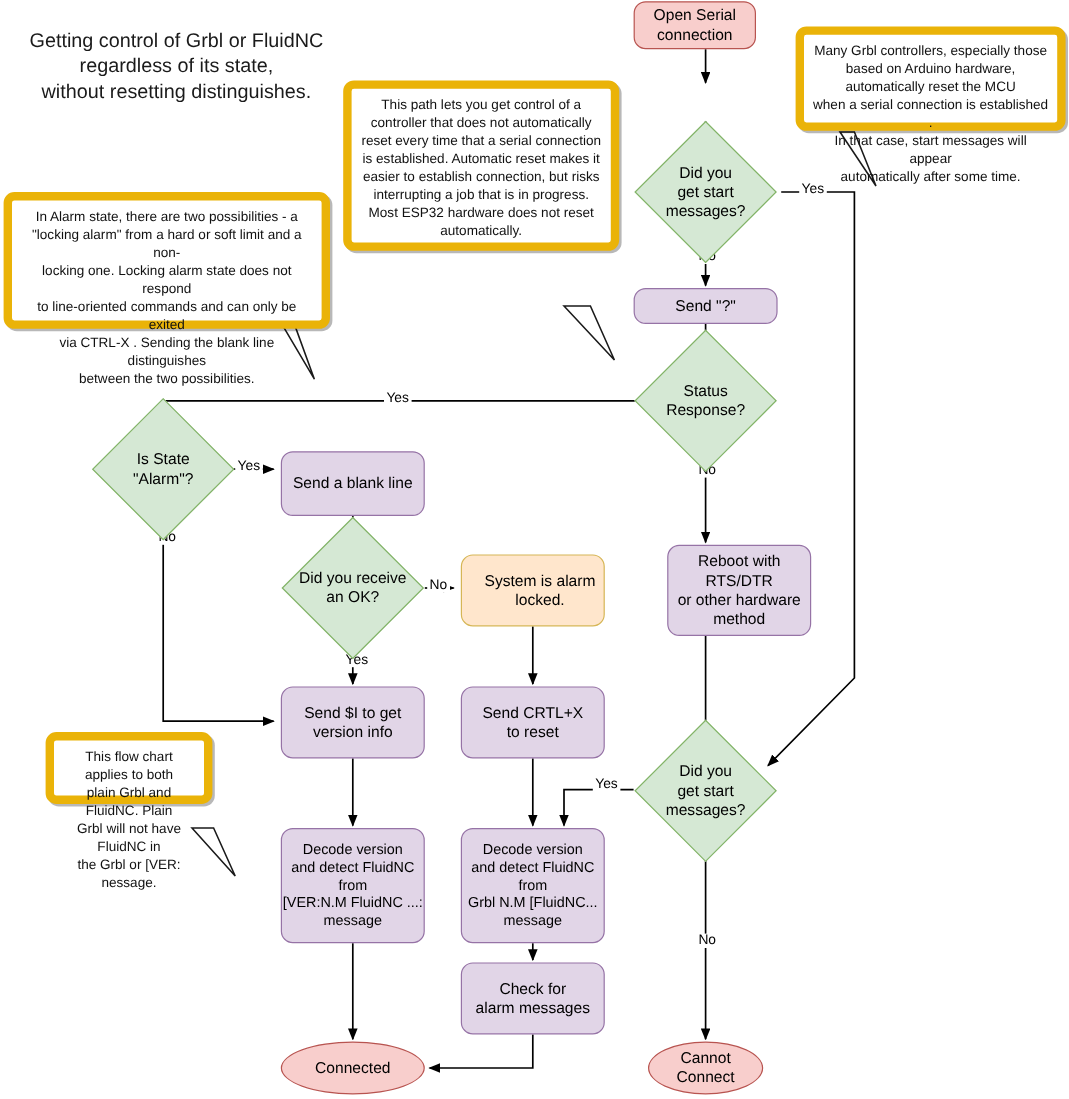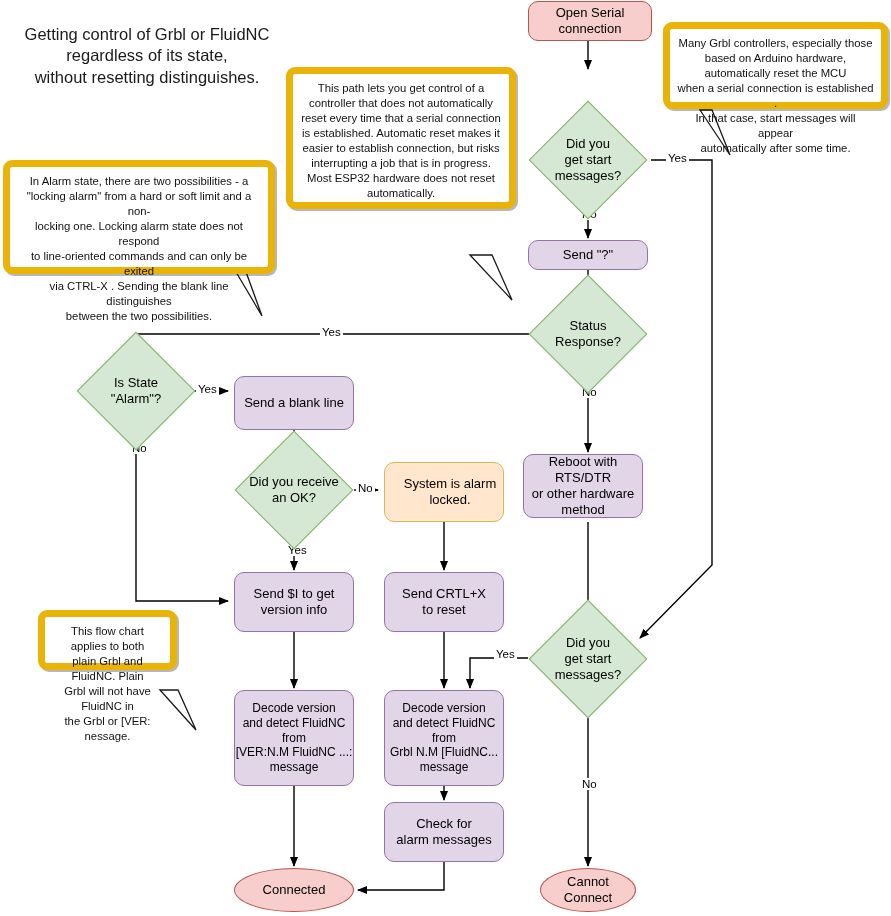--- a/index.html
+++ b/index.html
@@ -101,21 +101,21 @@
   <div class="edgelabel" style="left:666px;top:152px;">Yes</div>
   <div class="edgelabel" style="left:580px;top:386px;">No</div>
   <div class="edgelabel" style="left:320px;top:326px;">Yes</div>
   <div class="edgelabel" style="left:580px;top:778px;">No</div>
   <div class="edgelabel" style="left:494px;top:648px;">Yes</div>
   <div class="edgelabel" style="left:196px;top:383px;">Yes</div>
   <div class="edgelabel" style="left:130px;top:442px;">No</div>
   <div class="edgelabel" style="left:356px;top:482px;">No</div>
   <div class="edgelabel" style="left:286px;top:544px;">Yes</div>
 
-  <div class="node start" style="left:528px;top:1px;width:124px;height:40px;justify-content:flex-end;">
+  <div class="node start" style="left:528px;top:1px;width:102px;height:40px;justify-content:flex-end;">
     <span class="lbl">Open Serial
 connection</span>
   </div>
 
 
   <div class="dec" style="left:529px;top:118px;width:118px;height:84px;">
     <div class="shape" style="left:17px;top:0px;width:84px;height:84px;"></div>
     <div class="txt">Did you
 get start
 messages?</div>
@@ -124,21 +124,21 @@
   <div class="node proc" style="left:528px;top:240px;width:120px;height:30px;">
     <span class="lbl">Send "?"</span>
   </div>
 
   <div class="dec" style="left:529px;top:292px;width:118px;height:84px;">
     <div class="shape" style="left:17px;top:0px;width:84px;height:84px;"></div>
     <div class="txt">Status
 Response?</div>
   </div>
 
-  <div class="node proc" style="left:523px;top:454px;width:120px;height:64px;">
+  <div class="node proc" style="left:556px;top:454px;width:120px;height:76px;">
     <span class="lbl">Reboot with
 RTS/DTR
 or other hardware
 method</span>
   </div>
 
   <div class="dec" style="left:529px;top:616px;width:118px;height:86px;">
     <div class="shape" style="left:17px;top:1px;width:84px;height:84px;"></div>
     <div class="txt">Did you
 get start

